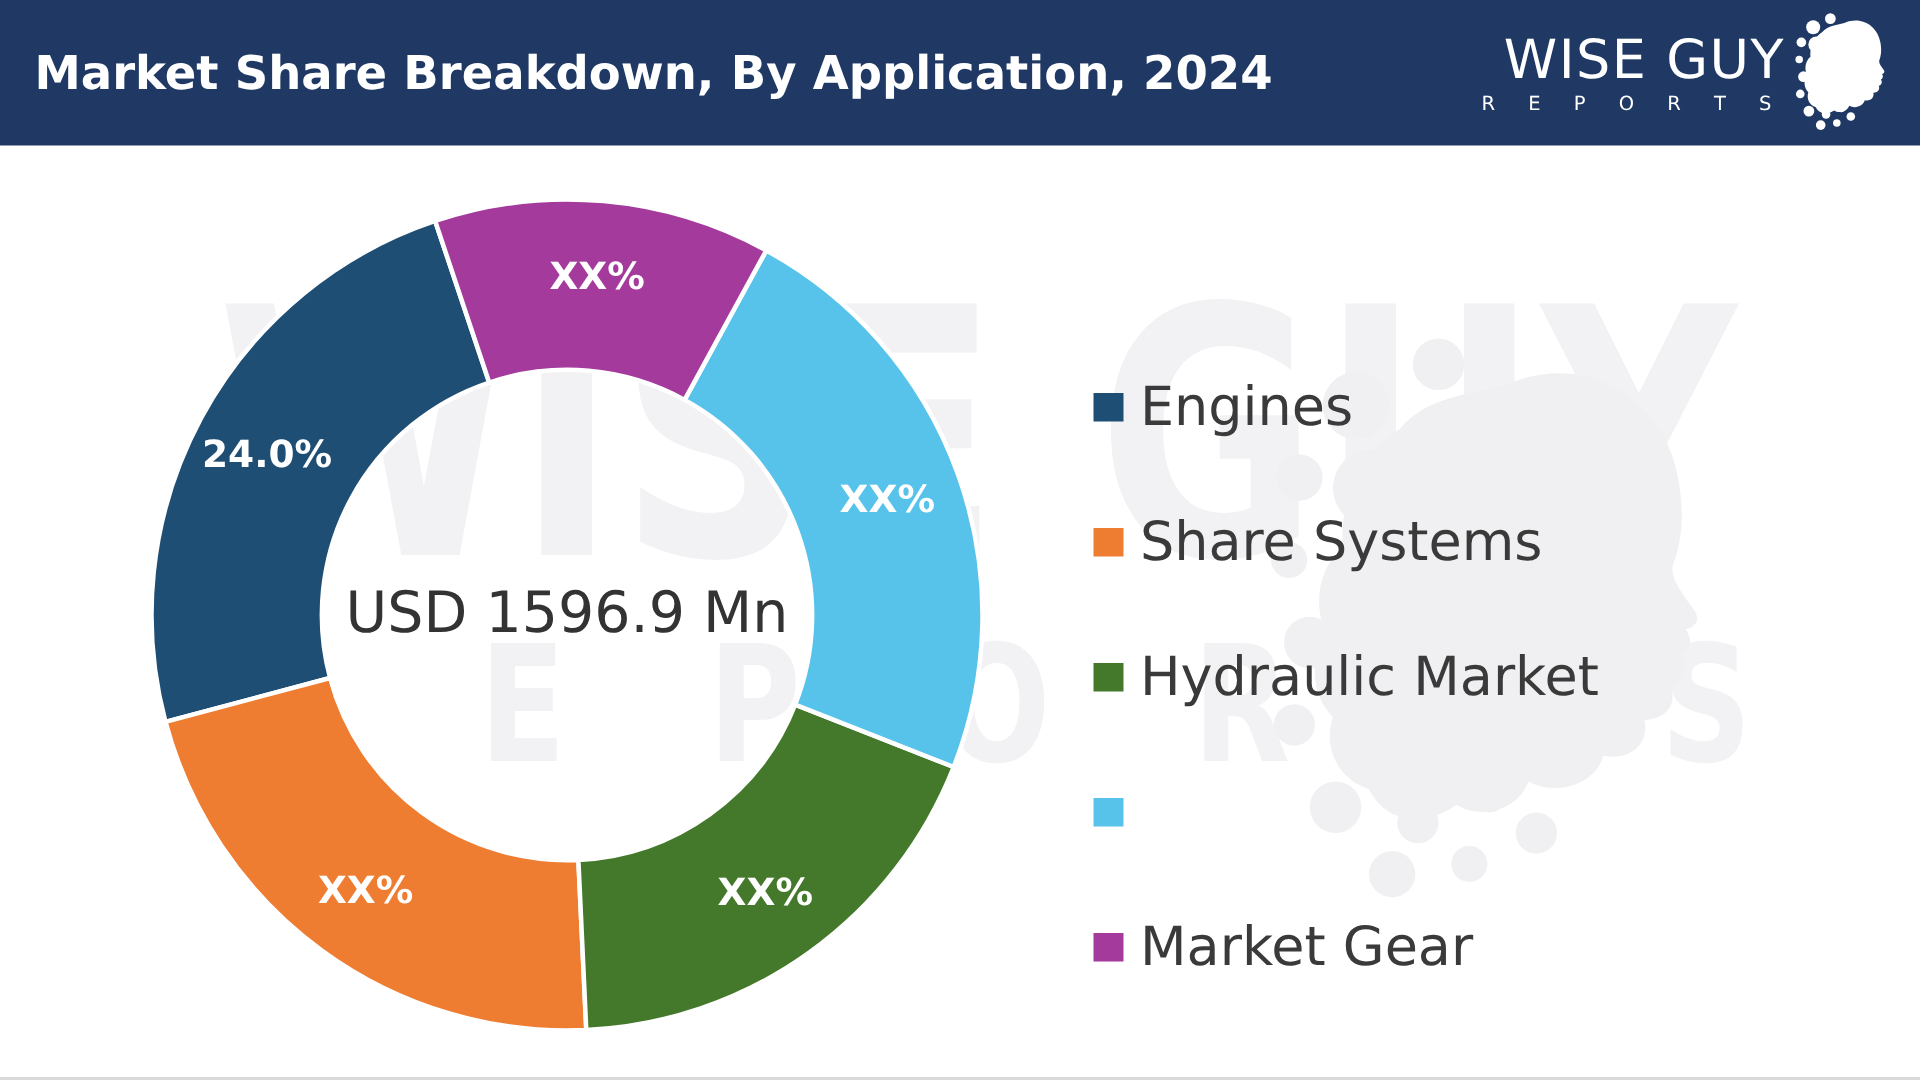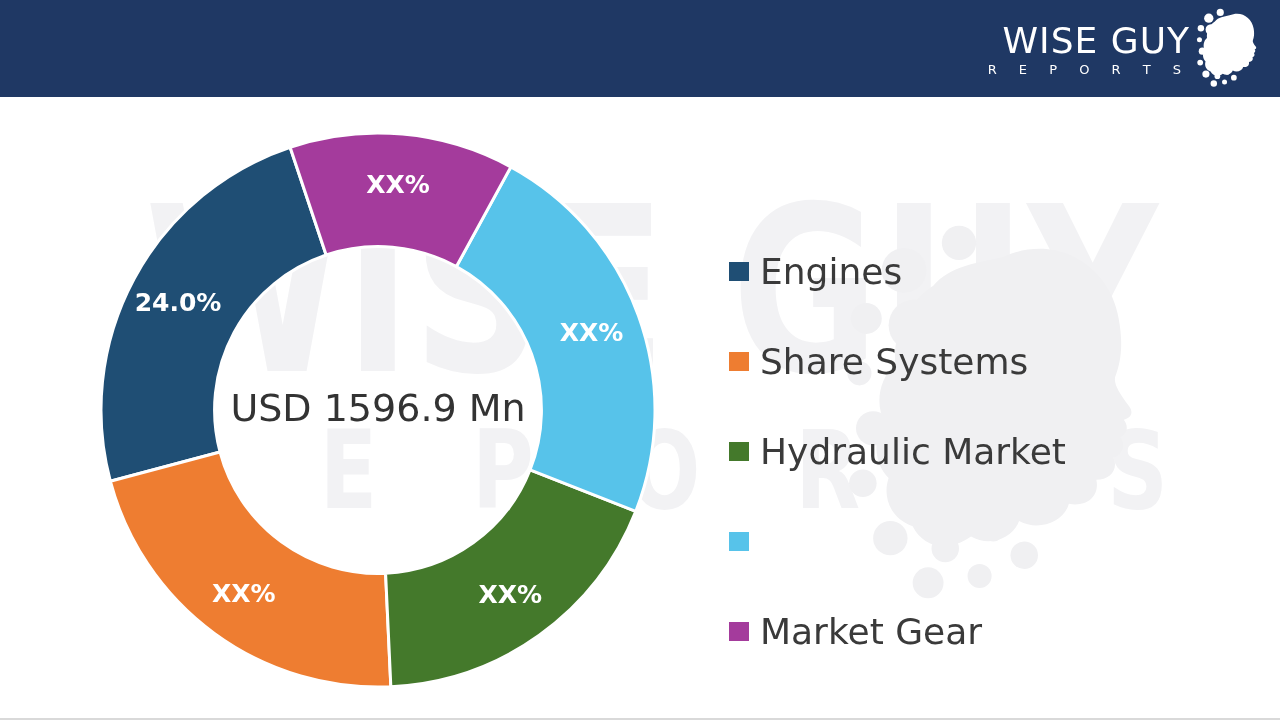--- a/index.html
+++ b/index.html
@@ -112,20 +112,21 @@
       <circle cx="62" cy="196" r="8"></circle>
       <circle cx="90" cy="186" r="6"></circle>
       <circle cx="52" cy="216" r="9"></circle>
       <circle cx="82" cy="212" r="7"></circle>
       <circle cx="108" cy="200" r="8"></circle>
     </g>
   </defs>
 </svg>
 
 <div class="header">
+  <div class="header-title">Market Share Breakdown, By Application, 2024</div>
   <div class="logo">
     <div class="logo-text">
       <div class="logo-line1">WISE GUY</div>
       <div class="logo-line2">R E P O R T S</div>
     </div>
     <svg class="logo-head" viewBox="0 0 200 240">
       <use href="#head-shape" fill="currentColor"></use>
     </svg>
   </div>
 </div>

